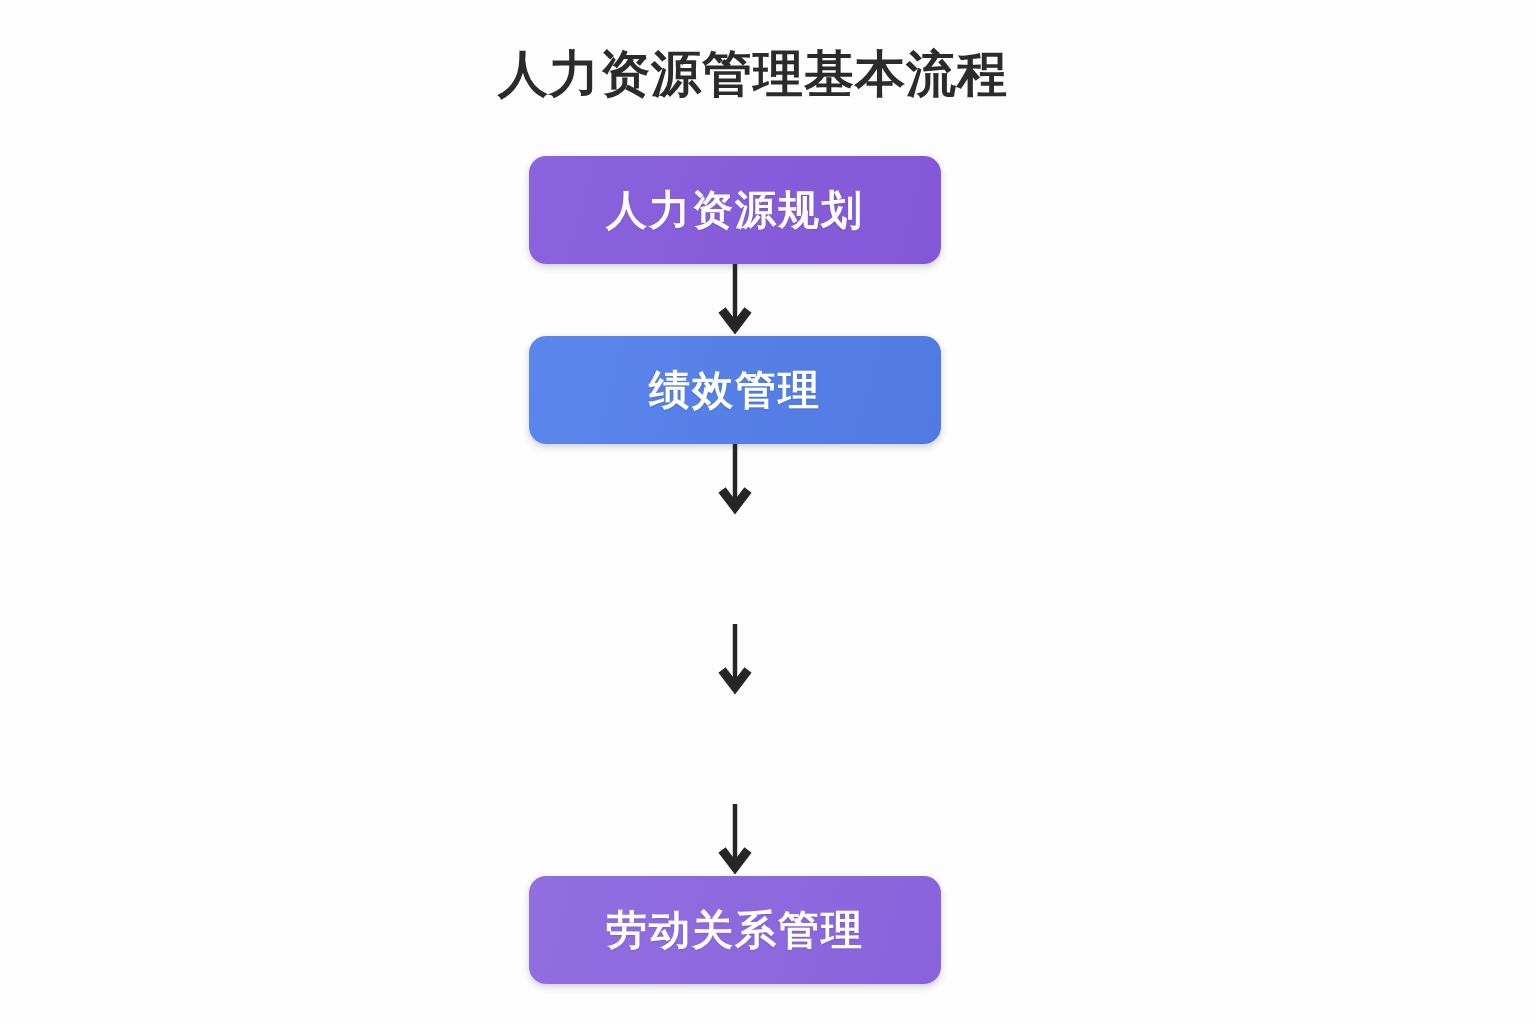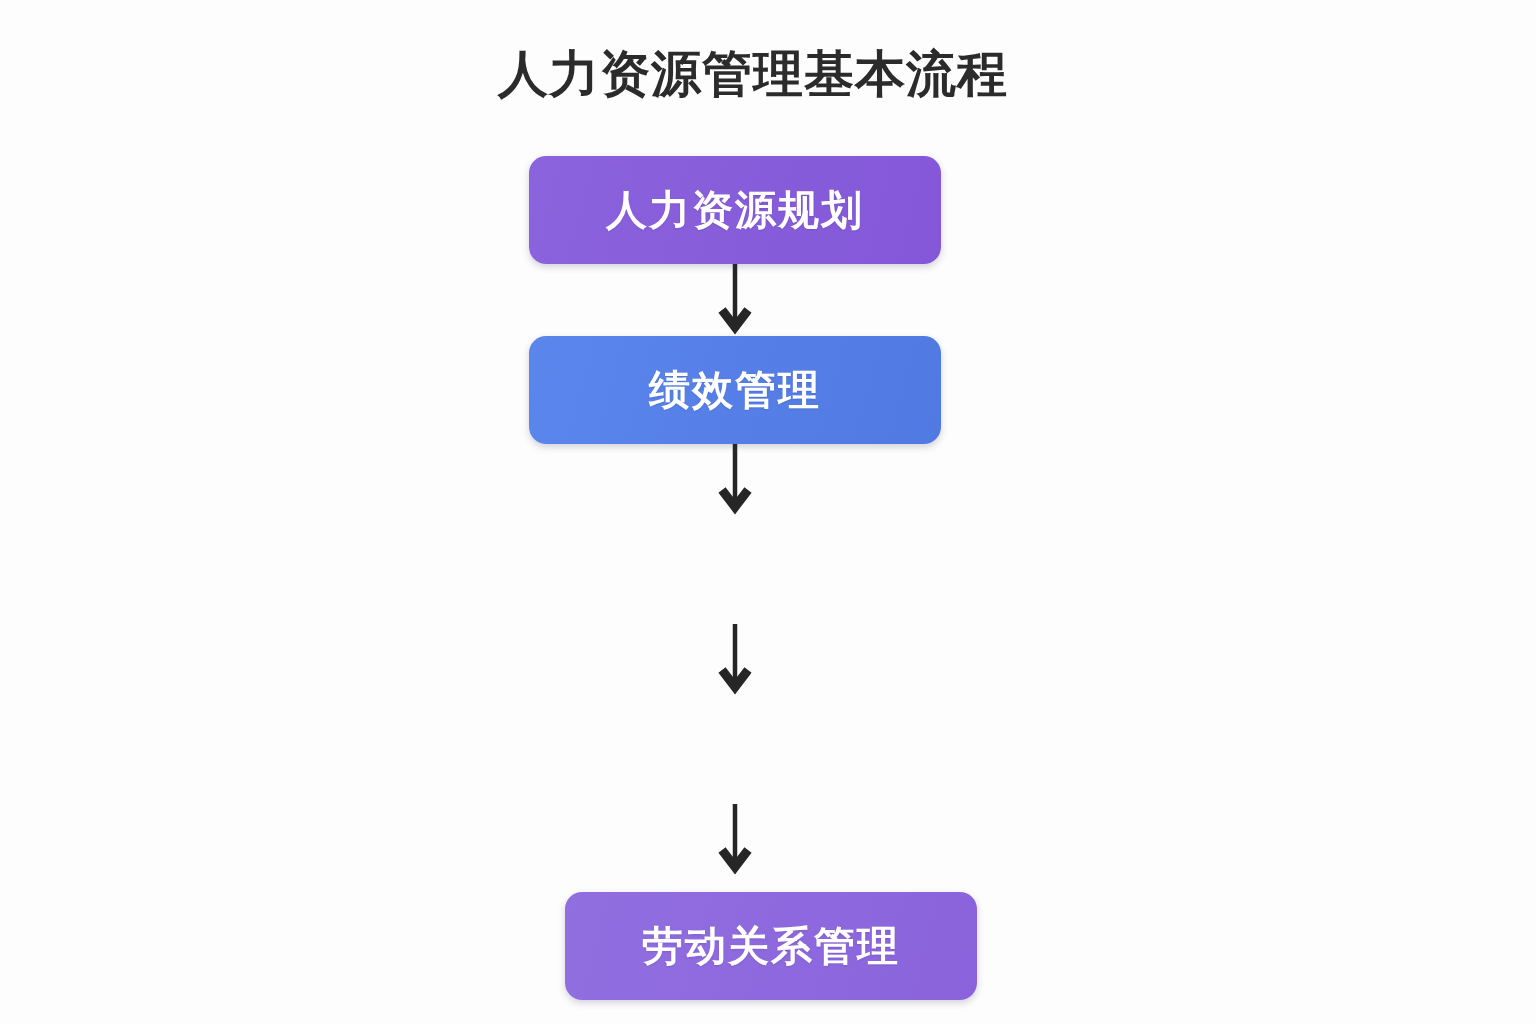--- a/index.html
+++ b/index.html
@@ -68,21 +68,21 @@
     white-space: nowrap;
     text-shadow: 0 1px 2px rgba(0, 0, 0, 0.10);
     font-family: "Liberation Sans", "DejaVu Sans", sans-serif;
   }
 
   
   .node-0 { top: 0px; }
   .node-1 { top: 180px; }
   .node-2 { top: 360px; }
   .node-3 { top: 540px; }
-  .node-4 { top: 736px; margin-left: 36px; }
+  .node-4 { top: 720px; }
 
   
   .connector {
     position: absolute;
     left: 184px;       
     width: 44px;
     height: 72px;
   }
   .conn-0 { top: 108px; }
   .conn-1 { top: 288px; }

